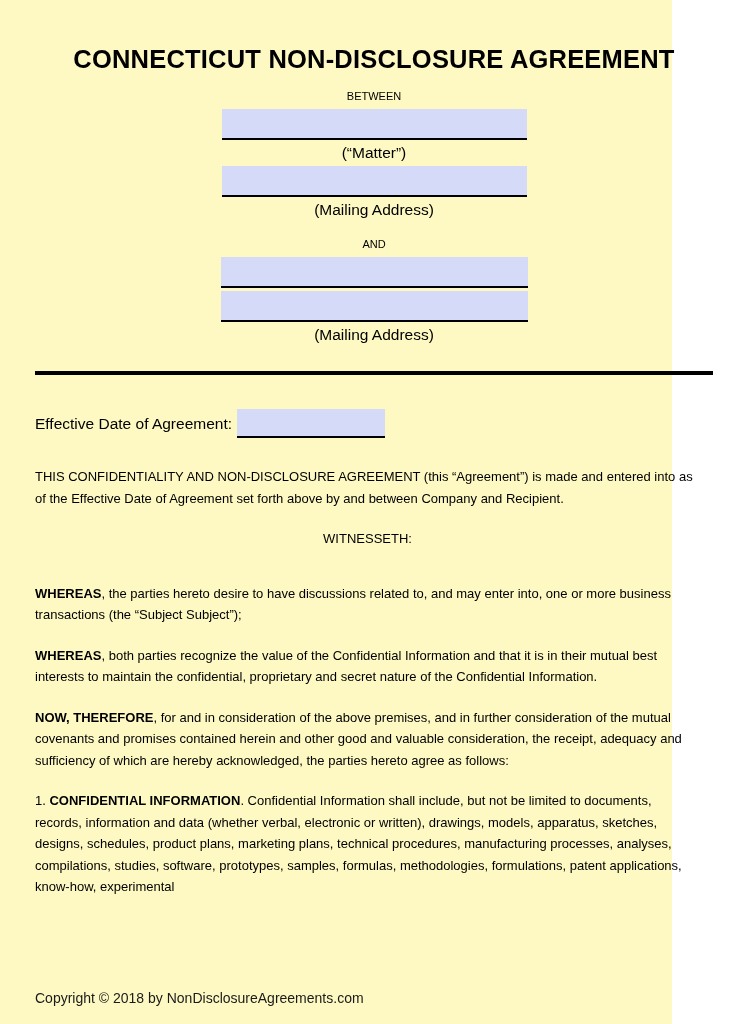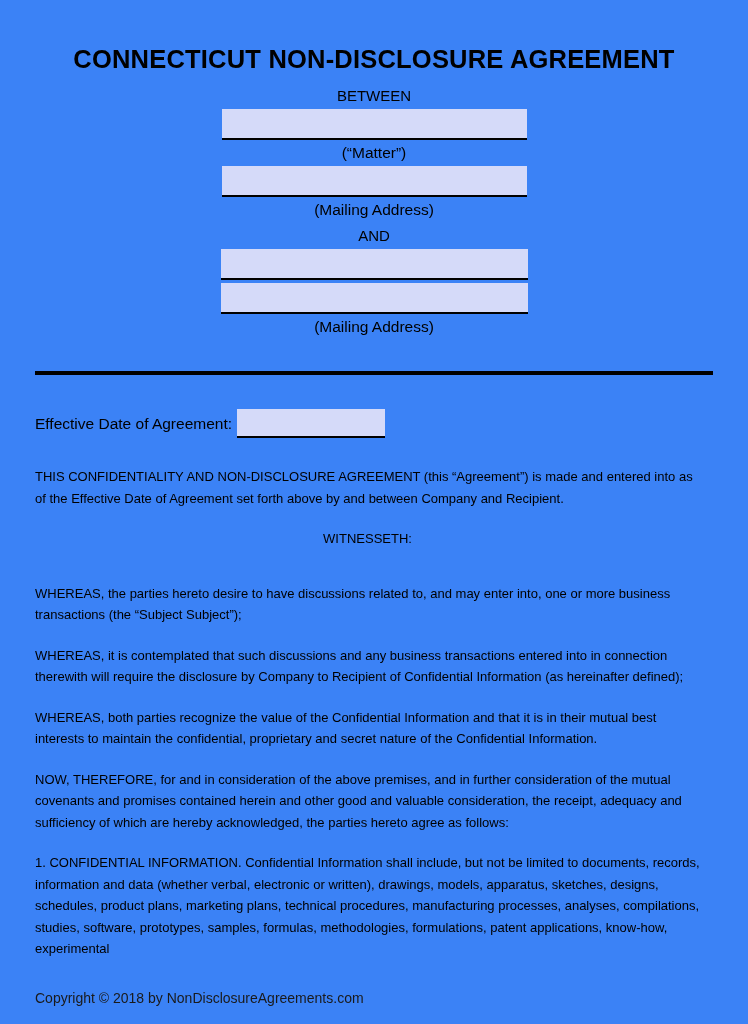--- a/index.html
+++ b/index.html
@@ -12,24 +12,24 @@
     width: 748px;
     height: 1024px;
     position: relative;
     font-family: "Liberation Sans", sans-serif;
     color: #000000;
     overflow: hidden;
   }
 
   .page {
     position: relative;
-    width: 748px;
+    width: 672px;
     height: 1024px;
     padding: 0;
-    background: #3b82f6;
+    background: #fef9c3;
   }
 
   
   .doc-title {
     position: absolute;
     top: 28px;
     left: 0;
     width: 748px;
     text-align: center;
     font-size: 25.5px;
@@ -41,25 +41,25 @@
 
   
   .parties {
     position: absolute;
     top: 86px;
     left: 0;
     width: 748px;
   }
   .center-label {
     text-align: center;
-    font-size: 15px;
+    font-size: 11px;
     line-height: 20px;
     margin: 0;
   }
-  .center-label.gap-above { margin-top: 6px; }
+  .center-label.gap-above { margin-top: 14px; }
 
   .fill-row {
     display: flex;
     justify-content: center;
     margin-top: 3px;
   }
   .fill-field {
     background: #d5daf9;
     border-bottom: 2.5px solid #000000;
     height: 31px;
@@ -113,21 +113,21 @@
   .para {
     font-size: 13px;
     line-height: 21.5px;
     margin: 0 0 19px 0;
     text-align: left;
   }
   .para.center {
     text-align: center;
     margin-bottom: 33px;
   }
-  .para b { font-weight: normal; }
+  .para b { font-weight: bold; }
 
   
   .footer {
     position: absolute;
     top: 990px;
     left: 35px;
     font-size: 14px;
     line-height: 16px;
     color: #1a1a1a;
   }
@@ -174,21 +174,20 @@
   </div>
 
   <div class="body-text">
 
     <p class="para">THIS CONFIDENTIALITY AND NON-DISCLOSURE AGREEMENT (this “Agreement”) is made and entered into as of the Effective Date of Agreement set forth above by and between Company and Recipient.</p>
 
     <p class="para center">WITNESSETH:</p>
 
     <p class="para"><b>WHEREAS</b><span>, the parties hereto desire to have discussions related to, and may enter into, one or more business transactions (the “Subject Subject”);</span></p>
 
-    <p class="para"><b>WHEREAS</b><span>, it is contemplated that such discussions and any business transactions entered into in connection therewith will require the disclosure by Company to Recipient of Confidential Information (as hereinafter defined);</span></p>
 
     <p class="para"><b>WHEREAS</b><span>, both parties recognize the value of the Confidential Information and that it is in their mutual best interests to maintain the confidential, proprietary and secret nature of the Confidential Information.</span></p>
 
     <p class="para"><b>NOW, THEREFORE</b><span>, for and in consideration of the above premises, and in further consideration of the mutual covenants and promises contained herein and other good and valuable consideration, the receipt, adequacy and sufficiency of which are hereby acknowledged, the parties hereto agree as follows:</span></p>
 
     <p class="para"><span>1. </span><b>CONFIDENTIAL INFORMATION</b><span>. Confidential Information shall include, but not be limited to documents, records, information and data (whether verbal, electronic or written), drawings, models, apparatus, sketches, designs, schedules, product plans, marketing plans, technical procedures, manufacturing processes, analyses, compilations, studies, software, prototypes, samples, formulas, methodologies, formulations, patent applications, know-how, experimental</span></p>
 
   </div>
 
   <div class="footer">Copyright © 2018 by NonDisclosureAgreements.com</div>

